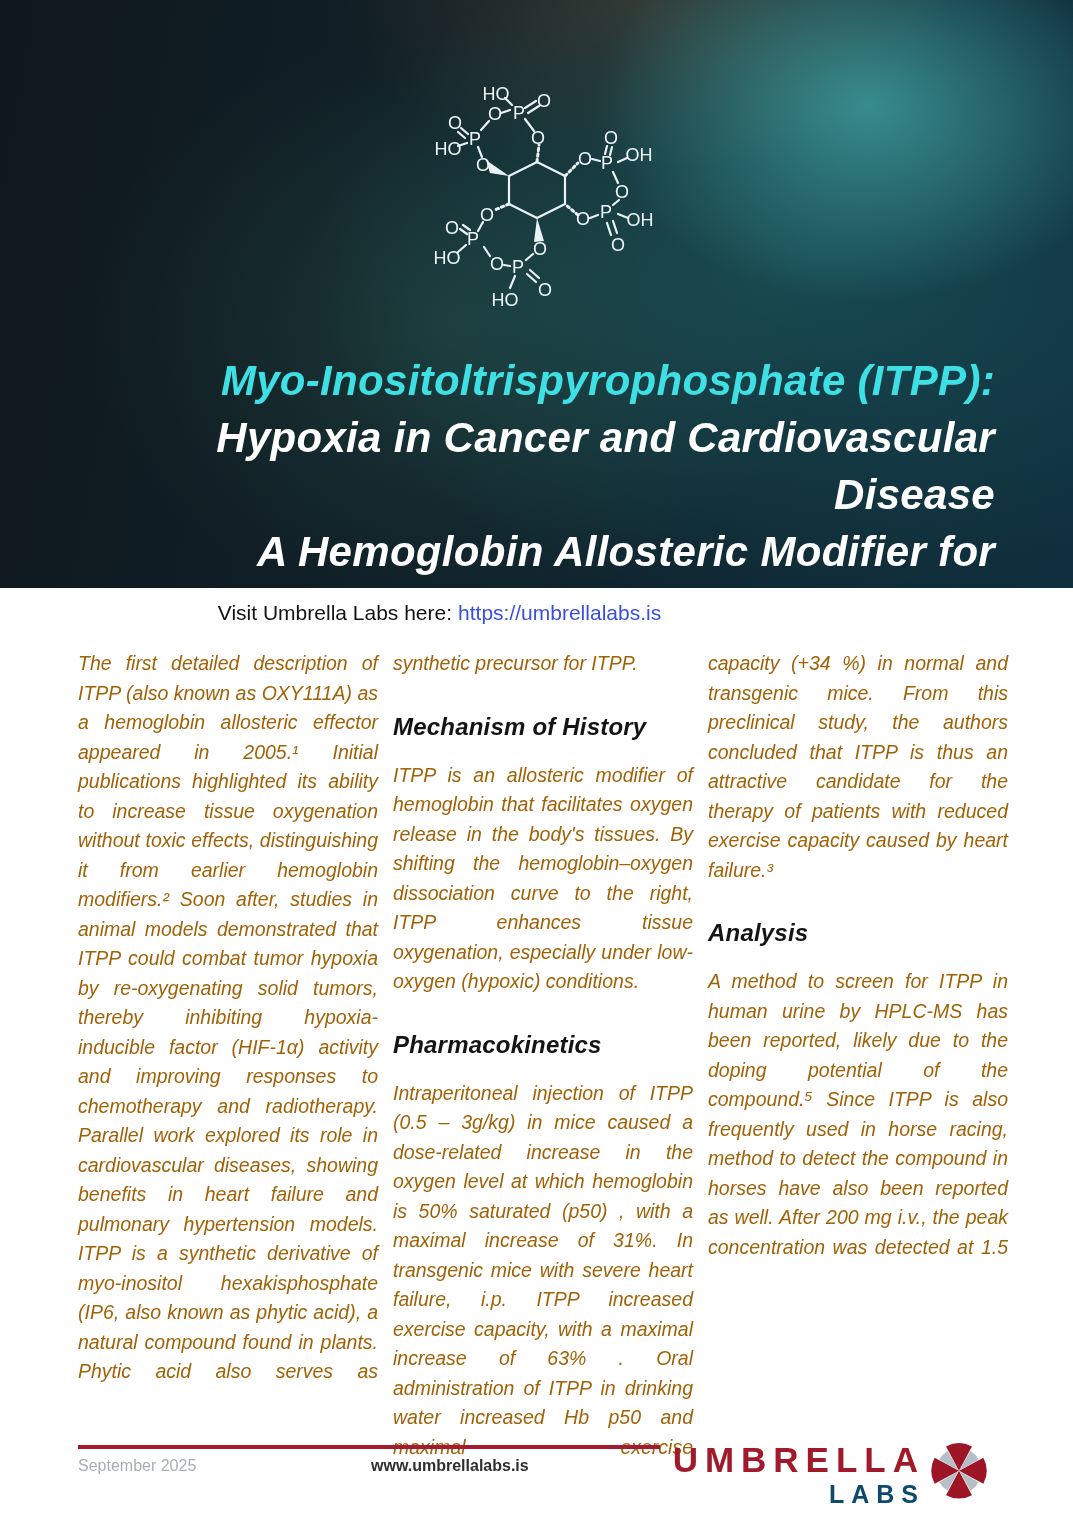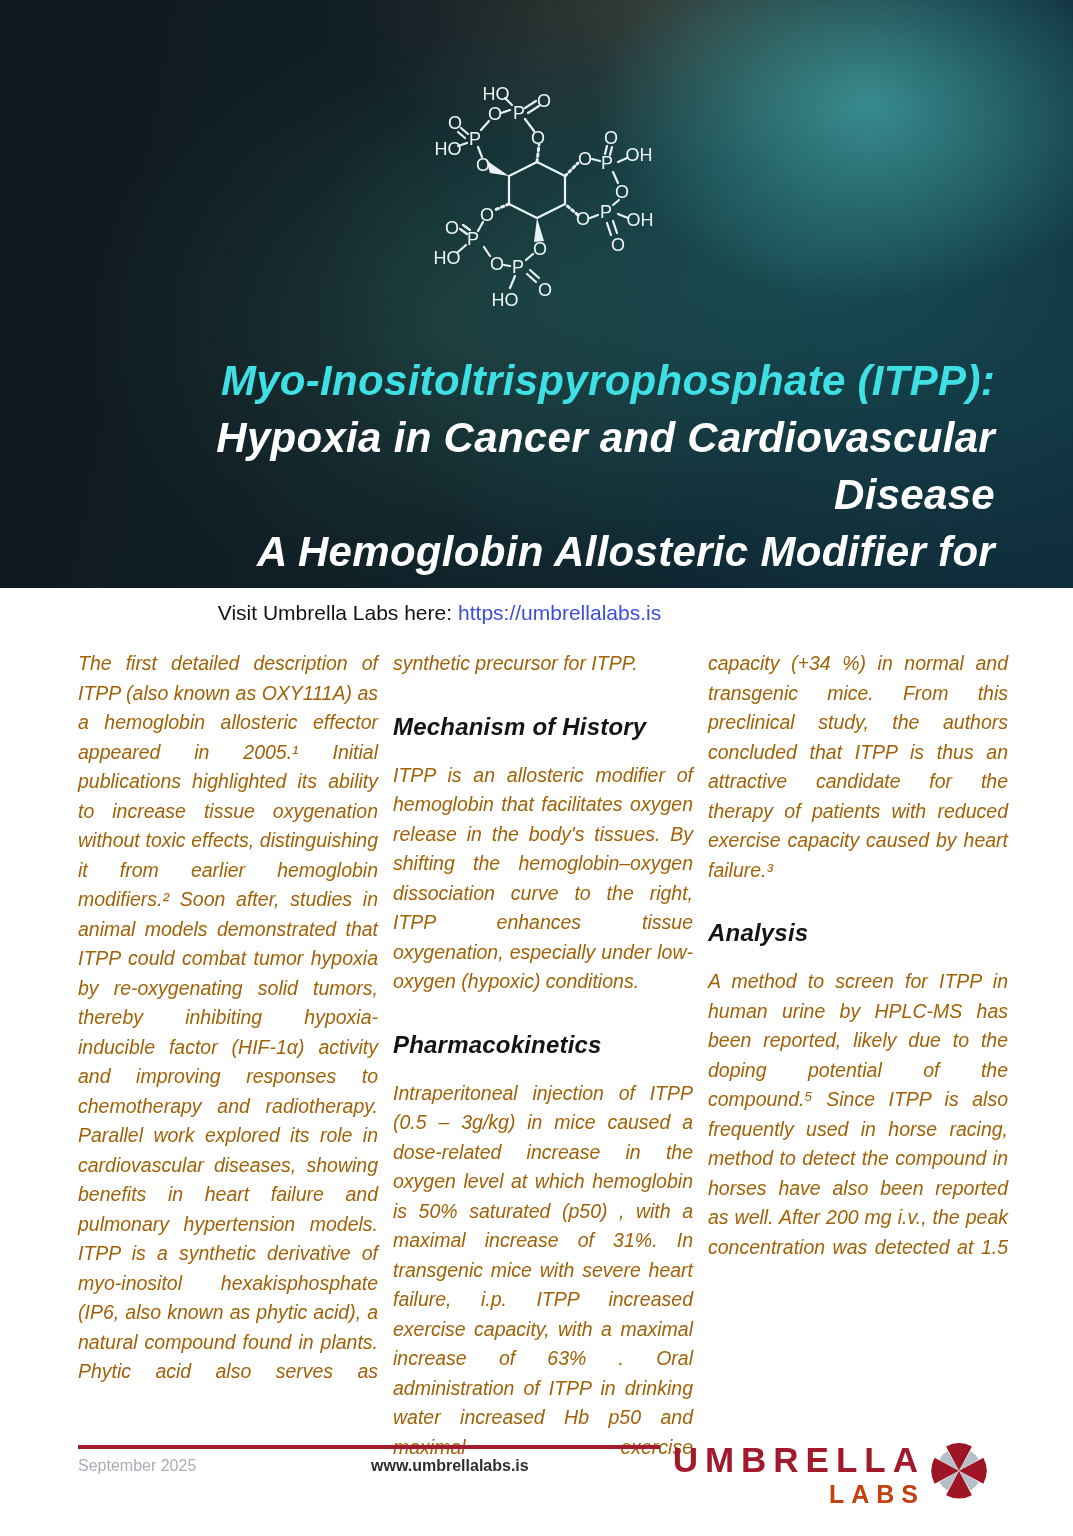--- a/index.html
+++ b/index.html
@@ -38,21 +38,21 @@
   .col .para.cont{text-align-last:justify;}
 
   
   .footer-rule{position:absolute;left:78px;top:1445px;width:582px;height:4px;background:#a31b2e;}
   .footer-date{position:absolute;left:78px;top:1457px;font-size:16px;color:#a9aeb4;}
   .footer-url{position:absolute;left:371px;top:1457px;font-size:16px;font-weight:bold;color:#2e2e2e;}
   .logo{position:absolute;left:677px;top:1436px;width:312px;height:78px;}
   .logo-umbrella{position:absolute;right:64px;top:4px;font-size:35px;font-weight:bold;
      color:#a01a2b;letter-spacing:7px;white-space:nowrap;}
   .logo-labs{position:absolute;right:64px;top:44px;font-size:25px;font-weight:bold;
-     color:#c2410c;letter-spacing:7px;}
+     color:#0c4a6e;letter-spacing:7px;}
   .umbrella-icon{position:absolute;right:0;top:3px;width:60px;height:66px;}
 </style>
 </head>
 <body>
 
 <div class="page">
 
   <header class="hero">
     <svg class="molecule" viewBox="0 0 300 270" aria-hidden="true">
 

